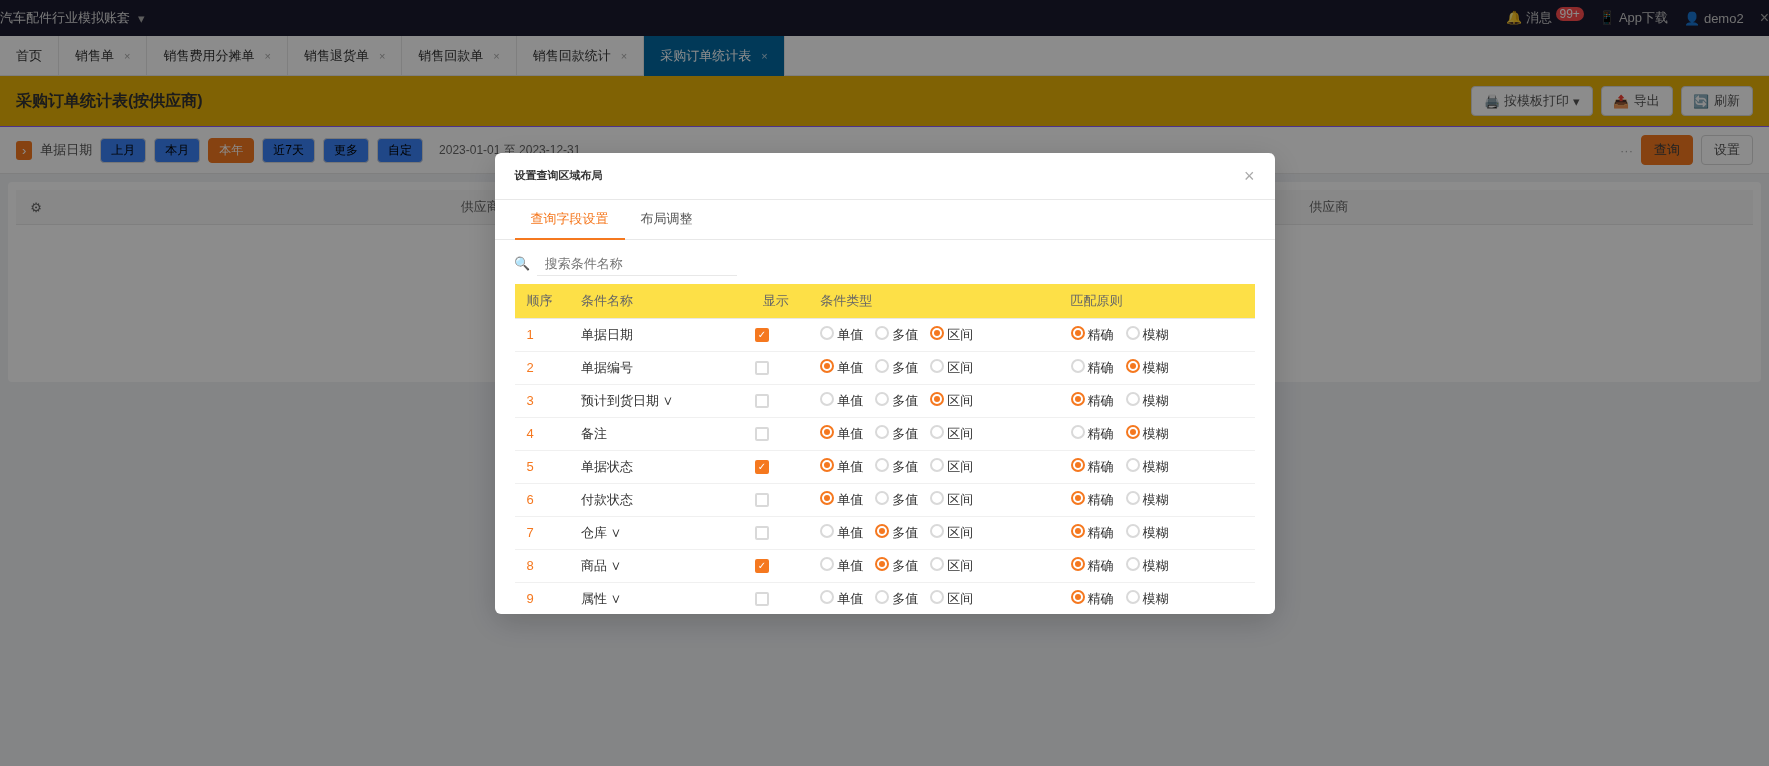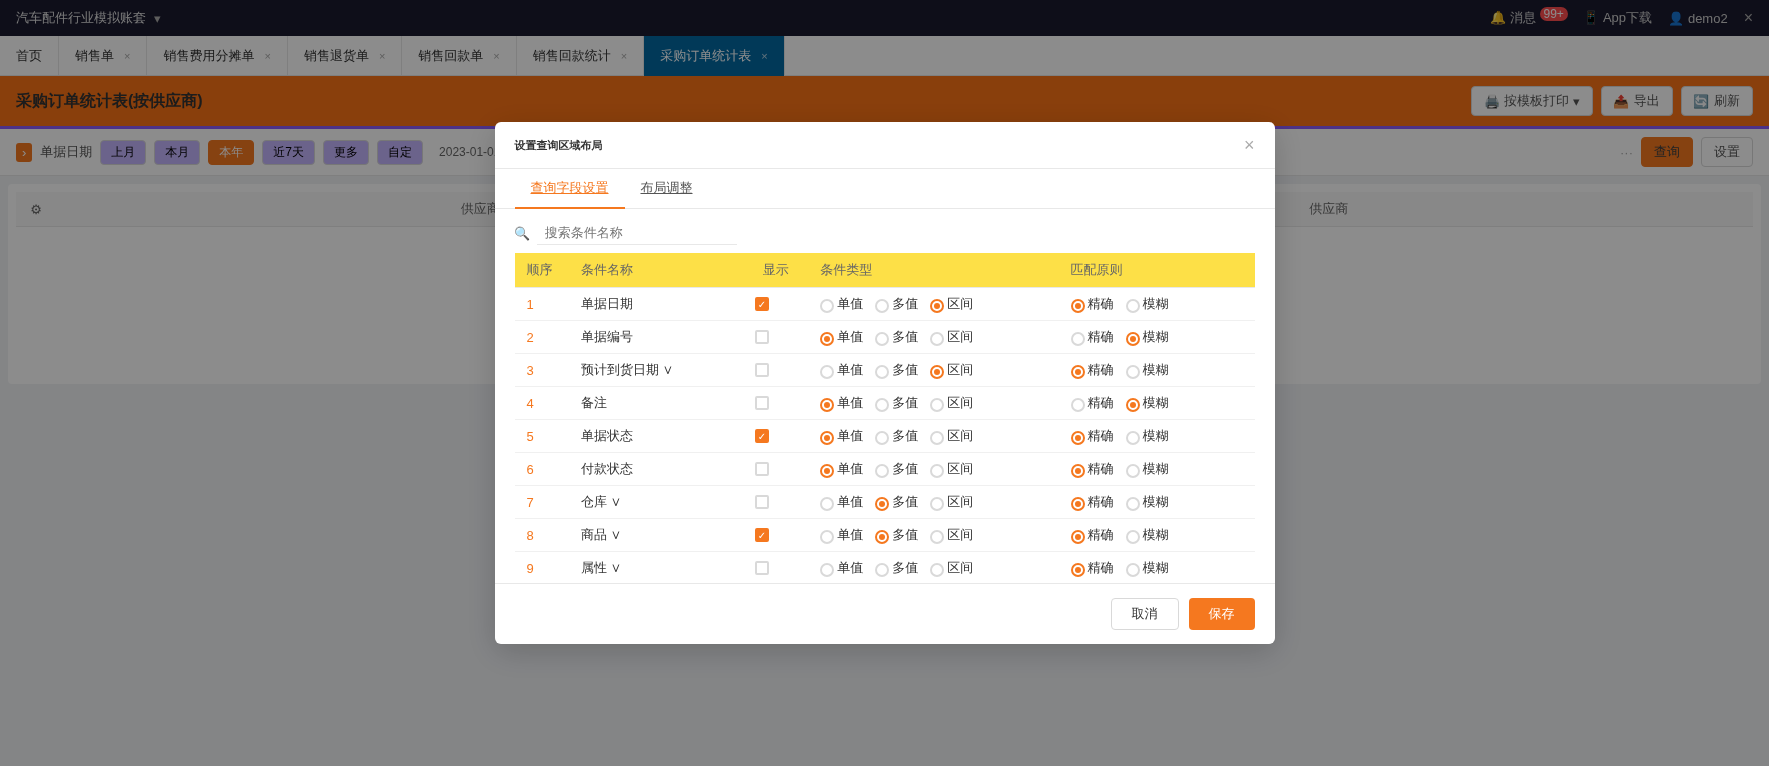--- a/index.html
+++ b/index.html
@@ -5,21 +5,21 @@
     * { box-sizing: border-box; margin: 0; padding: 0; }
     body { font-family: "Microsoft YaHei", "PingFang SC", sans-serif; font-size: 13px; background: #f0f2f5; }
 
     
     .top-nav {
       background: #1a1a2e;
       height: 36px;
       display: flex;
       align-items: center;
       justify-content: space-between;
-      padding: 0 16px;
+      padding: 0 0;
       color: #ccc;
     }
     .top-nav-left { font-size: 13px; color: #ddd; display: flex; align-items: center; gap: 8px; }
     .top-nav-right { display: flex; align-items: center; gap: 16px; font-size: 13px; color: #ccc; }
     .badge-red {
       background: #ff4d4f; color: white; border-radius: 8px;
       padding: 0 4px; font-size: 12px; position: relative; top: -4px;
     }
     .close-x { color: #aaa; cursor: pointer; font-size: 16px; }
 
@@ -43,43 +43,43 @@
       cursor: pointer;
       border-right: 1px solid #e8e8e8;
       gap: 6px;
       white-space: nowrap;
     }
     .tab-item.active { color: #fff; background: #0369a1; }
     .tab-item .tab-close { color: #aaa; font-size: 11px; margin-left: 4px; }
 
     
     .page-header {
-      background: #f97316;
+      background: #eab308;
       padding: 10px 16px;
       display: flex;
       align-items: center;
       justify-content: space-between;
-      border-bottom: 3px solid #8b5cf6;
+      border-bottom: 1px solid #8b5cf6;
     }
     .page-title { font-size: 16px; font-weight: bold; color: #333; }
     .header-actions { display: flex; gap: 8px; align-items: center; }
     .btn { padding: 5px 12px; border-radius: 4px; cursor: pointer; font-size: 13px; border: 1px solid #d9d9d9; background: #fff; }
     .btn-primary { background: #f5781f; color: #404040; border-color: #f5781f; }
     .btn-outline { background: #fff; color: #555; border: 1px solid #d9d9d9; display: flex; align-items: center; gap: 4px; }
 
     
     .filter-bar {
       background: #fff;
       padding: 8px 16px;
       display: flex;
       align-items: center;
       gap: 8px;
       border-bottom: 1px solid #e8e8e8;
     }
-    .filter-btn { padding: 3px 10px; border-radius: 4px; cursor: pointer; font-size: 12px; border: 1px solid #d9d9d9; background: #c4b5fd; }
+    .filter-btn { padding: 3px 10px; border-radius: 4px; cursor: pointer; font-size: 12px; border: 1px solid #d9d9d9; background: #3b82f6; }
     .filter-btn.active { background: #f5781f; color: white; border-color: #f5781f; }
     .date-range { font-size: 12px; color: #666; margin-left: 8px; }
 
     
     .table-container {
       background: #fff;
       margin: 8px;
       border-radius: 4px;
     }
 
@@ -121,21 +121,20 @@
       padding: 0 20px;
       gap: 0;
     }
     .modal-tab {
       padding: 10px 16px;
       cursor: pointer;
       font-size: 13px;
       color: #555;
       border-bottom: 2px solid transparent;
       margin-bottom: -1px;
-      text-decoration: underline;
     }
     .modal-tab.active {
       color: #f5781f;
       border-bottom-color: #f5781f;
       font-weight: 500;
     }
 
     
     .search-bar {
       padding: 12px 20px 8px;
@@ -176,21 +175,21 @@
     }
     .seq-num { color: #f5781f; font-weight: 500; }
     .modal-scroll {
       overflow-y: auto;
       max-height: 330px;
       padding: 0 20px;
     }
 
     
     .radio-group { display: flex; align-items: center; gap: 12px; }
-    .radio-item { display: flex; align-items: flex-end; gap: 3px; cursor: pointer; white-space: nowrap; }
+    .radio-item { display: flex; align-items: flex-start; gap: 3px; cursor: pointer; white-space: nowrap; }
     .radio-circle {
       width: 14px; height: 14px; border-radius: 50%;
       border: 2px solid #d9d9d9;
       background: #fff;
       display: flex; align-items: center; justify-content: center;
       flex-shrink: 0;
     }
     .radio-circle.checked {
       border-color: #f5781f;
     }
@@ -697,18 +696,14 @@
           <div class="radio-circle "></div>
           <span>模糊</span>
         </label>
       </div>
     </td>
   </tr>
           </tbody>
       </table>
     </div>
 
-    <div class="modal-footer">
-      <button class="btn-cancel">取消</button>
-      <button class="btn-save">保存</button>
-    </div>
   </div>
 </div>
 
 </body></html>

